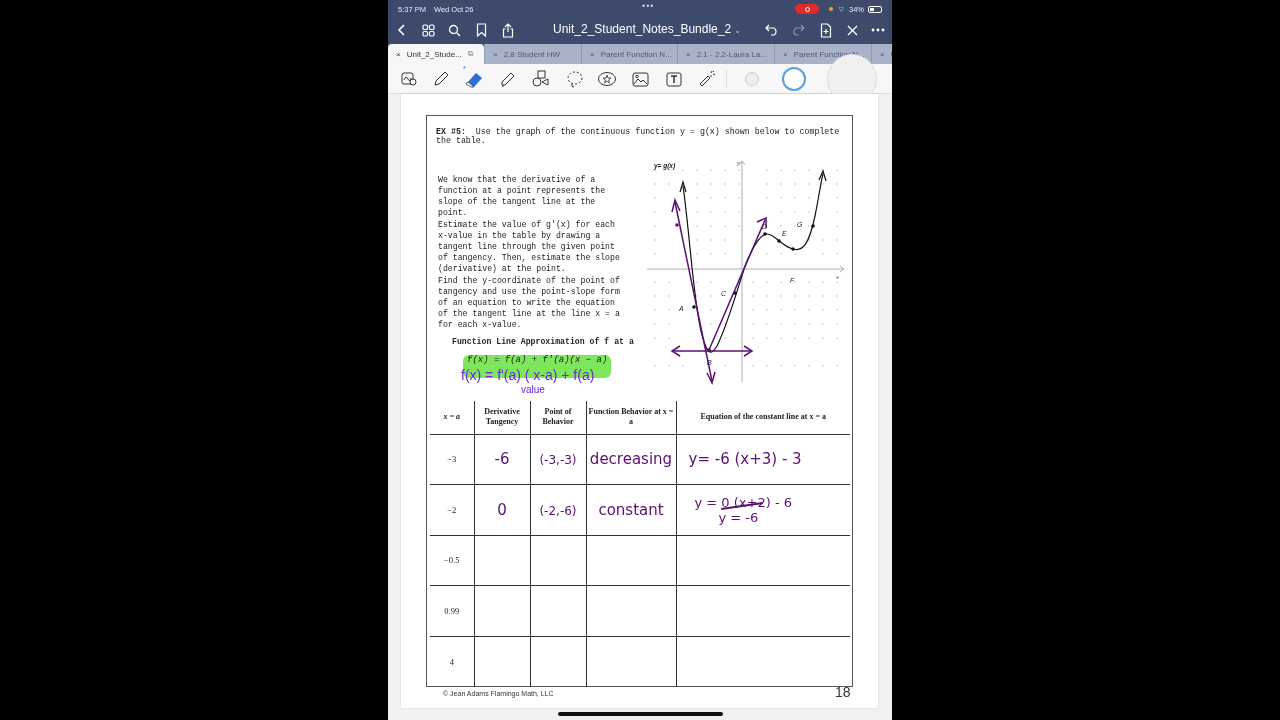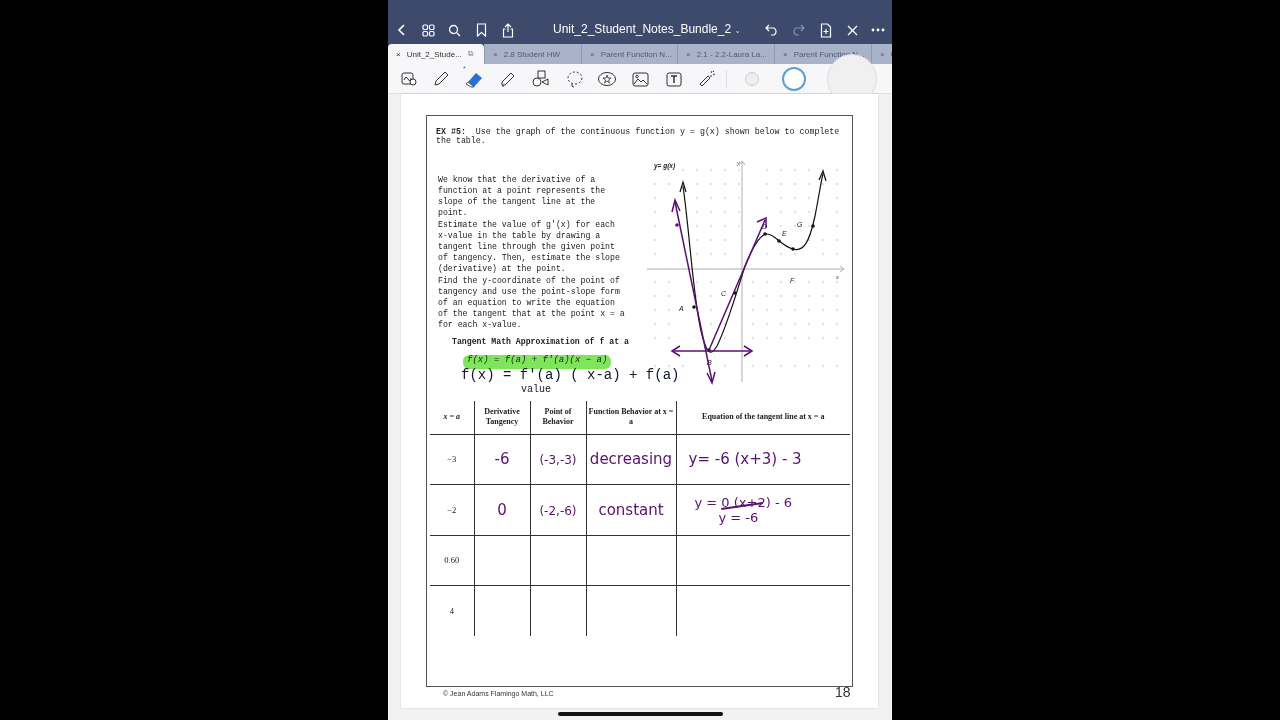--- a/index.html
+++ b/index.html
@@ -25,22 +25,22 @@
   .tab.active { background: #f7f7f9; color: #333; border-radius: 4px 4px 0 0; border-left: none; }
   .toolbar { position: absolute; top: 64px; left: 0; width: 504px; height: 30px; background: #f7f7f9; border-bottom: 1px solid #e0e0e4; }
   .tool { position: absolute; top: 4px; width: 22px; height: 22px; display: flex; align-items: center; justify-content: center; cursor: pointer; }
   .page { position: absolute; left: 13px; top: 94px; width: 477px; height: 614px; background: #fff; box-shadow: 0 0 2px rgba(0,0,0,.15); }
   .frame { position: absolute; left: 25px; top: 21px; width: 427px; height: 572px; border: 1.2px solid #555; }
   .serif { font-family: Liberation Mono, monospace; color: #222; }
   .ex-title { position: absolute; left: 9px; top: 11px; font-size: 8.3px; }
   .ex-title b { font-weight: bold; }
   .para { position: absolute; left: 11px; width: 190px; font-size: 8.2px; line-height: 11px; }
   .tla-title { position: absolute; left: 25px; top: 221px; font-size: 8.2px; font-weight: bold; }
-  .formula { position: absolute; left: 36px; top: 239px; width: 148px; height: 14px; background: #7ee65a; border-radius: 6px; font-size: 9px; font-style: italic; padding-left: 4px; line-height: 11px; }
-  .hand { font-family: Liberation Mono, monospace; color: #0f172a; position: absolute; white-space: nowrap; }
+  .formula { position: absolute; left: 36px; top: 239px; width: 148px; height: 23px; background: #7ee65a; border-radius: 6px; font-size: 9px; font-style: italic; padding-left: 4px; line-height: 11px; }
+  .hand { font-family: Liberation Sans, sans-serif; color: #6d28d9; position: absolute; white-space: nowrap; }
   .graph { position: absolute; left: 218px; top: 40px; width: 205px; height: 230px; }
   table.grid { position: absolute; left: 3px; top: 285px; width: 420px; border-collapse: collapse; }
   table.grid td, table.grid th { border: 1px solid #333; text-align: center; vertical-align: middle; }
   table.grid tr:first-child th { border-top: none; }
   table.grid th { font-family: "Liberation Serif", serif; font-size: 8px; font-weight: bold; height: 33px; color: #222; line-height: 10px; }
   table.grid td { height: 50.5px; position: relative; }
   table.grid td:first-child, table.grid th:first-child { border-left: none; font-family: Liberation Serif, serif; }
   table.grid td:last-child, table.grid th:last-child { border-right: none; }
   table.grid tr:last-child td { border-bottom: none; }
   .xval { font-family: "Liberation Serif", serif; font-size: 8.5px; color: #222; }
@@ -48,20 +48,36 @@
   .footer { position: absolute; left: 42px; top: 596px; font-size: 7px; color: #333; }
   .pagenum { position: absolute; left: 434px; top: 590px; font-size: 14px; color: #333; }
   .home-ind { position: absolute; left: 170px; top: 712px; width: 165px; height: 4px; background: #111; border-radius: 2px; }
 </style>
 </head>
 <body>
 
 <div class="device">
 
   <div class="topbar">
+    <div class="status">
+      <span class="time">5:37 PM</span>
+      <span>Wed Oct 26</span>
+      <span class="dots">•••</span>
+      <div class="right">
+        <div class="rec">
+            <span></span>
+          </div>
+        <div class="orange-dot"></div>
+        <span style="font-size:8px">⌔</span>
+        <span>34%</span>
+        <div class="battery">
+            <i></i>
+          </div>
+      </div>
+    </div>
 
     <div class="navrow">
       <div class="nav-ic" style="left:4px">
         <svg width="10" height="14" viewBox="0 0 10 14">
             <path d="M7 2 L2 7 L7 12" stroke="#fff" stroke-width="1.6" fill="none"></path>
           </svg>
       </div>
       <div class="nav-ic" style="left:30px">
         <svg width="13" height="13" viewBox="0 0 13 13">
             <g stroke="#fff" stroke-width="1.2" fill="none">
@@ -225,22 +241,22 @@
     </div>
   </div>
 
   <div class="page">
     <div class="frame">
       <div class="ex-title serif">
         <b>EX #5:</b>&nbsp;&nbsp;<span>Use the graph of the continuous function y = g(x) shown below to complete the table.</span>
       </div>
       <div class="para serif" style="top:103px">Estimate the value of  g′(x) for each x-value in the table by drawing a tangent line through the given point of tangency.  Then, estimate the slope (derivative) at the point.</div>
       <div class="para serif" style="top:58px">We know that the derivative of a function at a point represents the slope of the tangent line at the point.</div>
-      <div class="para serif" style="top:159px">Find the y-coordinate of the point of tangency and use the point-slope form of an equation to write the equation of the tangent that at the point x = a for each x-value.</div>
-      <div class="tla-title serif">Tangent Math Approximation of f at a</div>
+      <div class="para serif" style="top:159px">Find the y-coordinate of the point of tangency and use the point-slope form of an equation to write the equation of the tangent line at the line x = a for each x-value.</div>
+      <div class="tla-title serif">Function Line Approximation of f at a</div>
       <div class="formula serif">f(x) = f(a) + f′(a)(x − a)</div>
       <div class="hand" style="left:34px;top:251px;font-size:14px">f(x) = f'(a) ( x-a) + f(a)</div>
       <div class="hand" style="left:94px;top:268px;font-size:10px">value</div>
 
       <div class="graph">
         <svg width="205" height="230" viewBox="0 0 205 230">
           <g fill="#aaa">
             <circle cx="10" cy="14" r="0.7"></circle>
               <circle cx="24" cy="14" r="0.7"></circle>
               <circle cx="38" cy="14" r="0.7"></circle>
@@ -416,42 +432,49 @@
         </svg>
       </div>
 
       <table class="grid">
         <tbody>
             <tr>
           <th style="width:44px"><i>x = a</i></th>
           <th style="width:56px">Derivative Tangency</th>
           <th style="width:56px">Point of Behavior</th>
           <th style="width:90px">Function Behavior at x = a</th>
-          <th>Equation of the tangent line at x = a</th>
+          <th>Equation of the constant line at x = a</th>
         </tr>
         <tr>
           <td class="xval">−3</td>
           <td><span class="cell-hand">-6</span></td>
           <td><span class="cell-hand" style="font-size:12px">(-3,-3)</span></td>
           <td><span class="cell-hand">decreasing</span></td>
           <td style="text-align:left;padding-left:12px"><span class="cell-hand">y= -6 (x+3) - 3</span></td>
         </tr>
         <tr>
           <td class="xval">−2</td>
           <td><span class="cell-hand">0</span></td>
           <td><span class="cell-hand" style="font-size:12px">(-2,-6)</span></td>
           <td><span class="cell-hand">constant</span></td>
           <td style="text-align:left;padding-left:18px;line-height:15px">
             <div class="cell-hand" style="font-size:13px">y = 0 (x+2) - 6</div>
             <div class="cell-hand" style="font-size:13px;padding-left:24px">y = -6</div>
             <div style="position:absolute;left:44px;top:20px;width:42px;height:1.5px;background:#5a1070;transform:rotate(-8deg)"></div>
           </td>
         </tr>
         <tr>
-          <td class="xval">0.60</td>
+          <td class="xval">−0.5</td>
+          <td></td>
+          <td></td>
+          <td></td>
+          <td></td>
+        </tr>
+        <tr>
+          <td class="xval">0.99</td>
           <td></td>
           <td></td>
           <td></td>
           <td></td>
         </tr>
         <tr>
           <td class="xval">4</td>
           <td></td>
           <td></td>
           <td></td>

